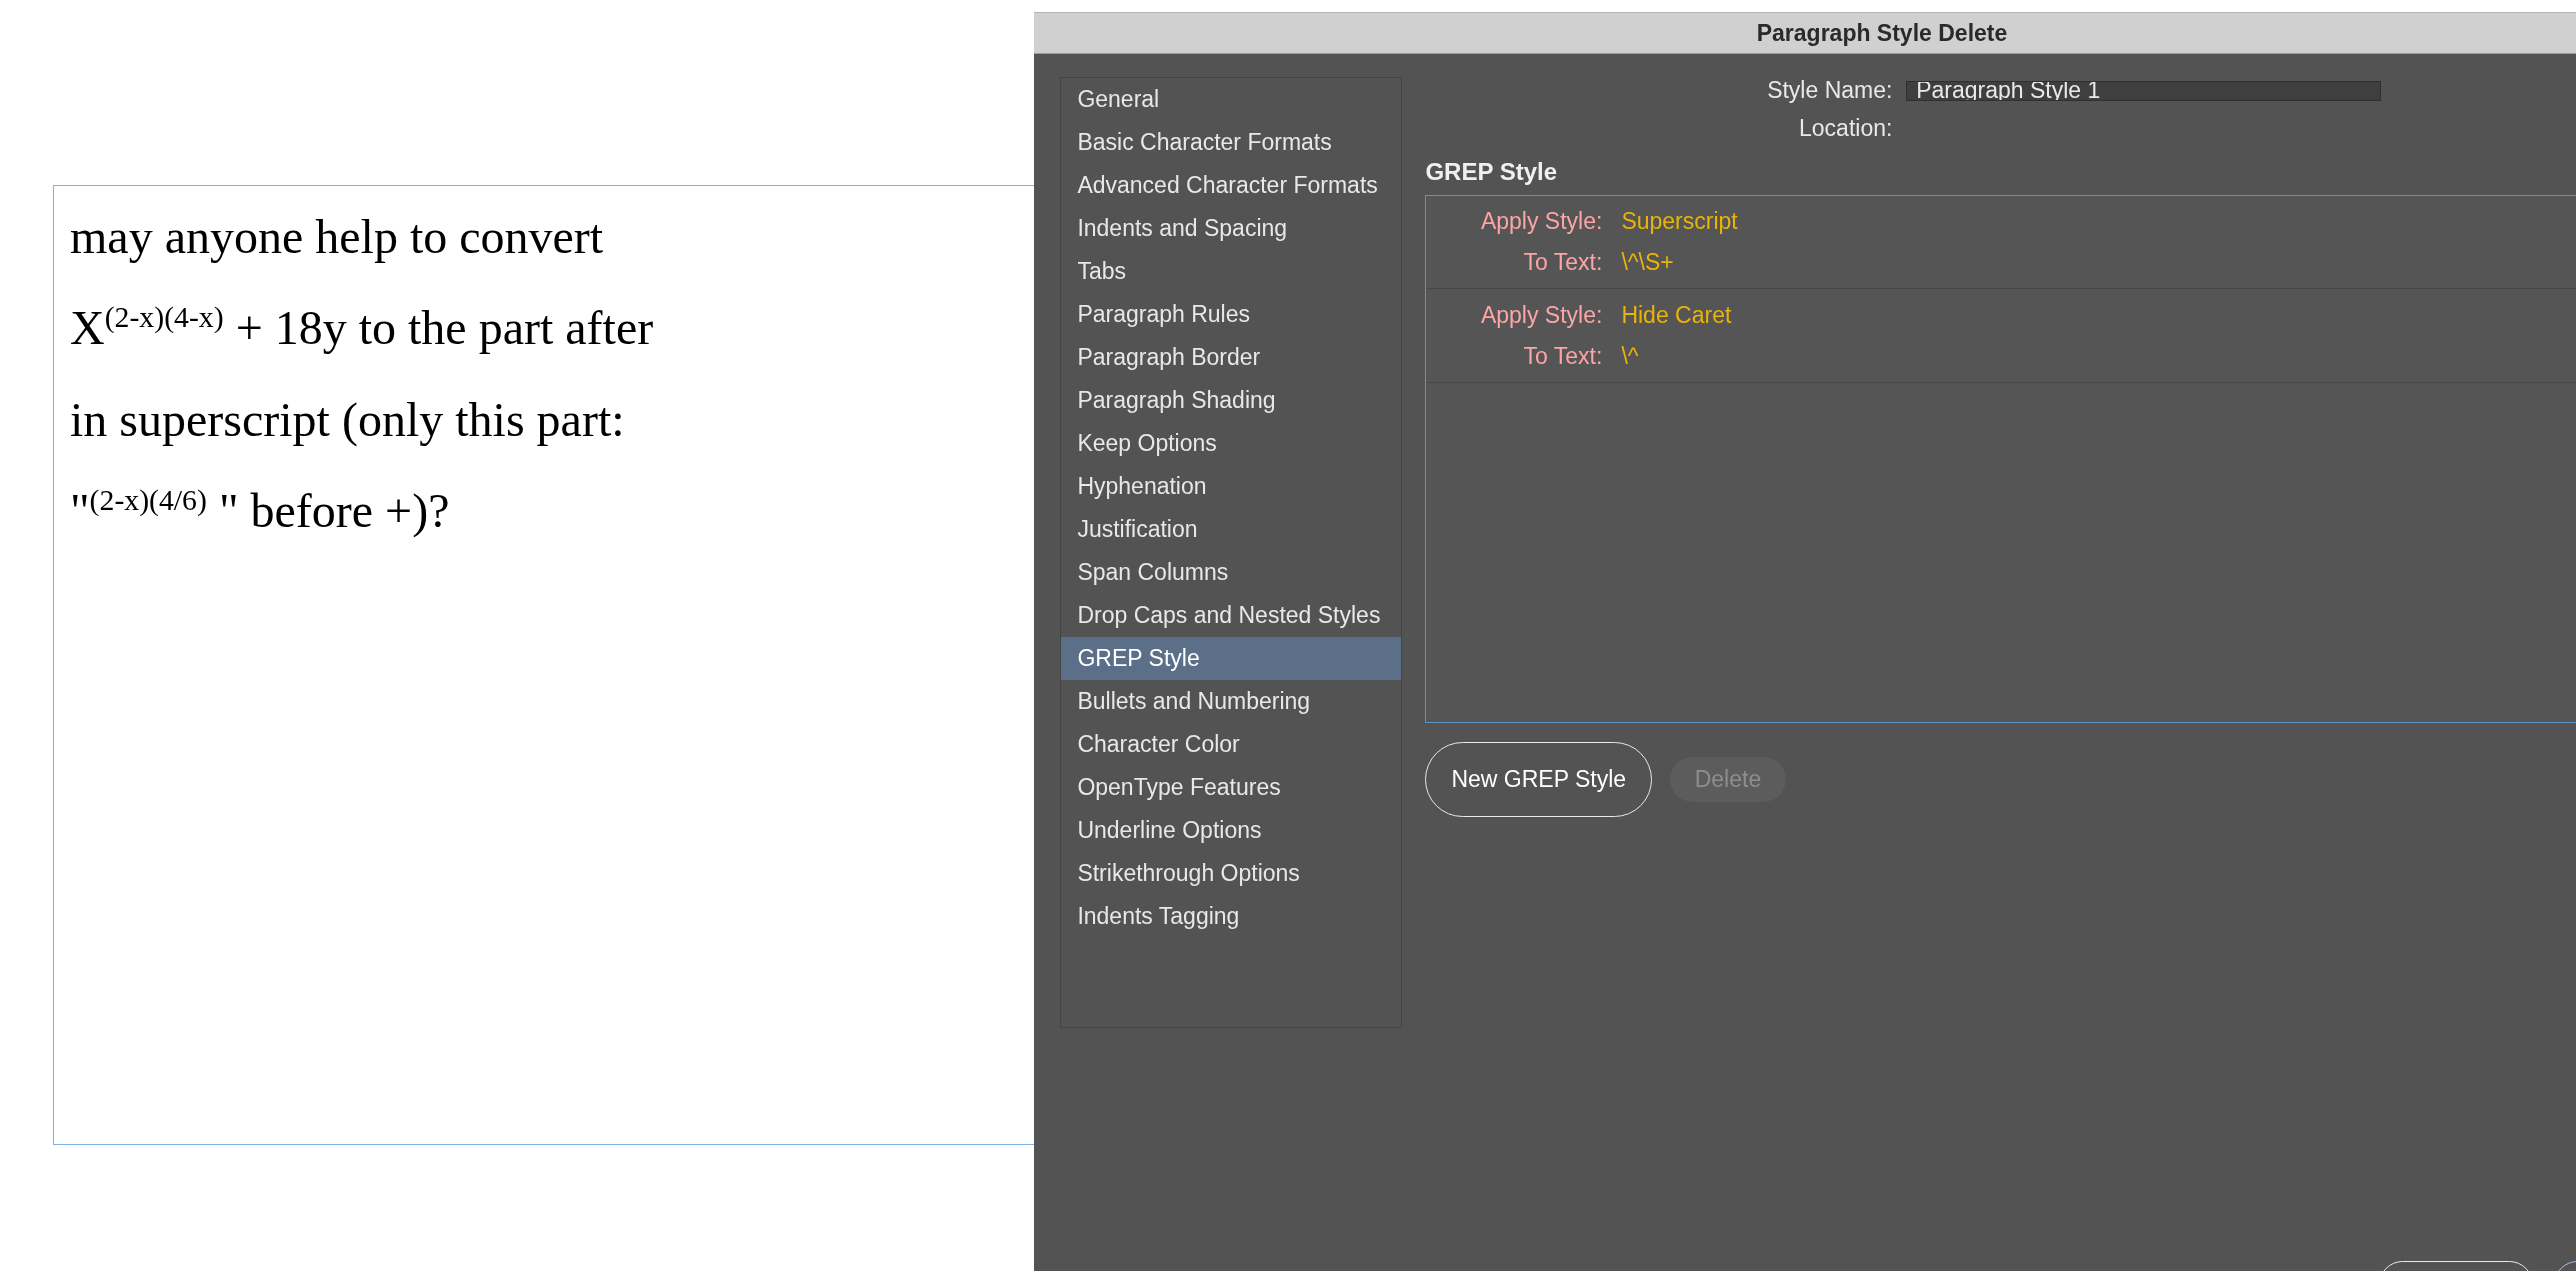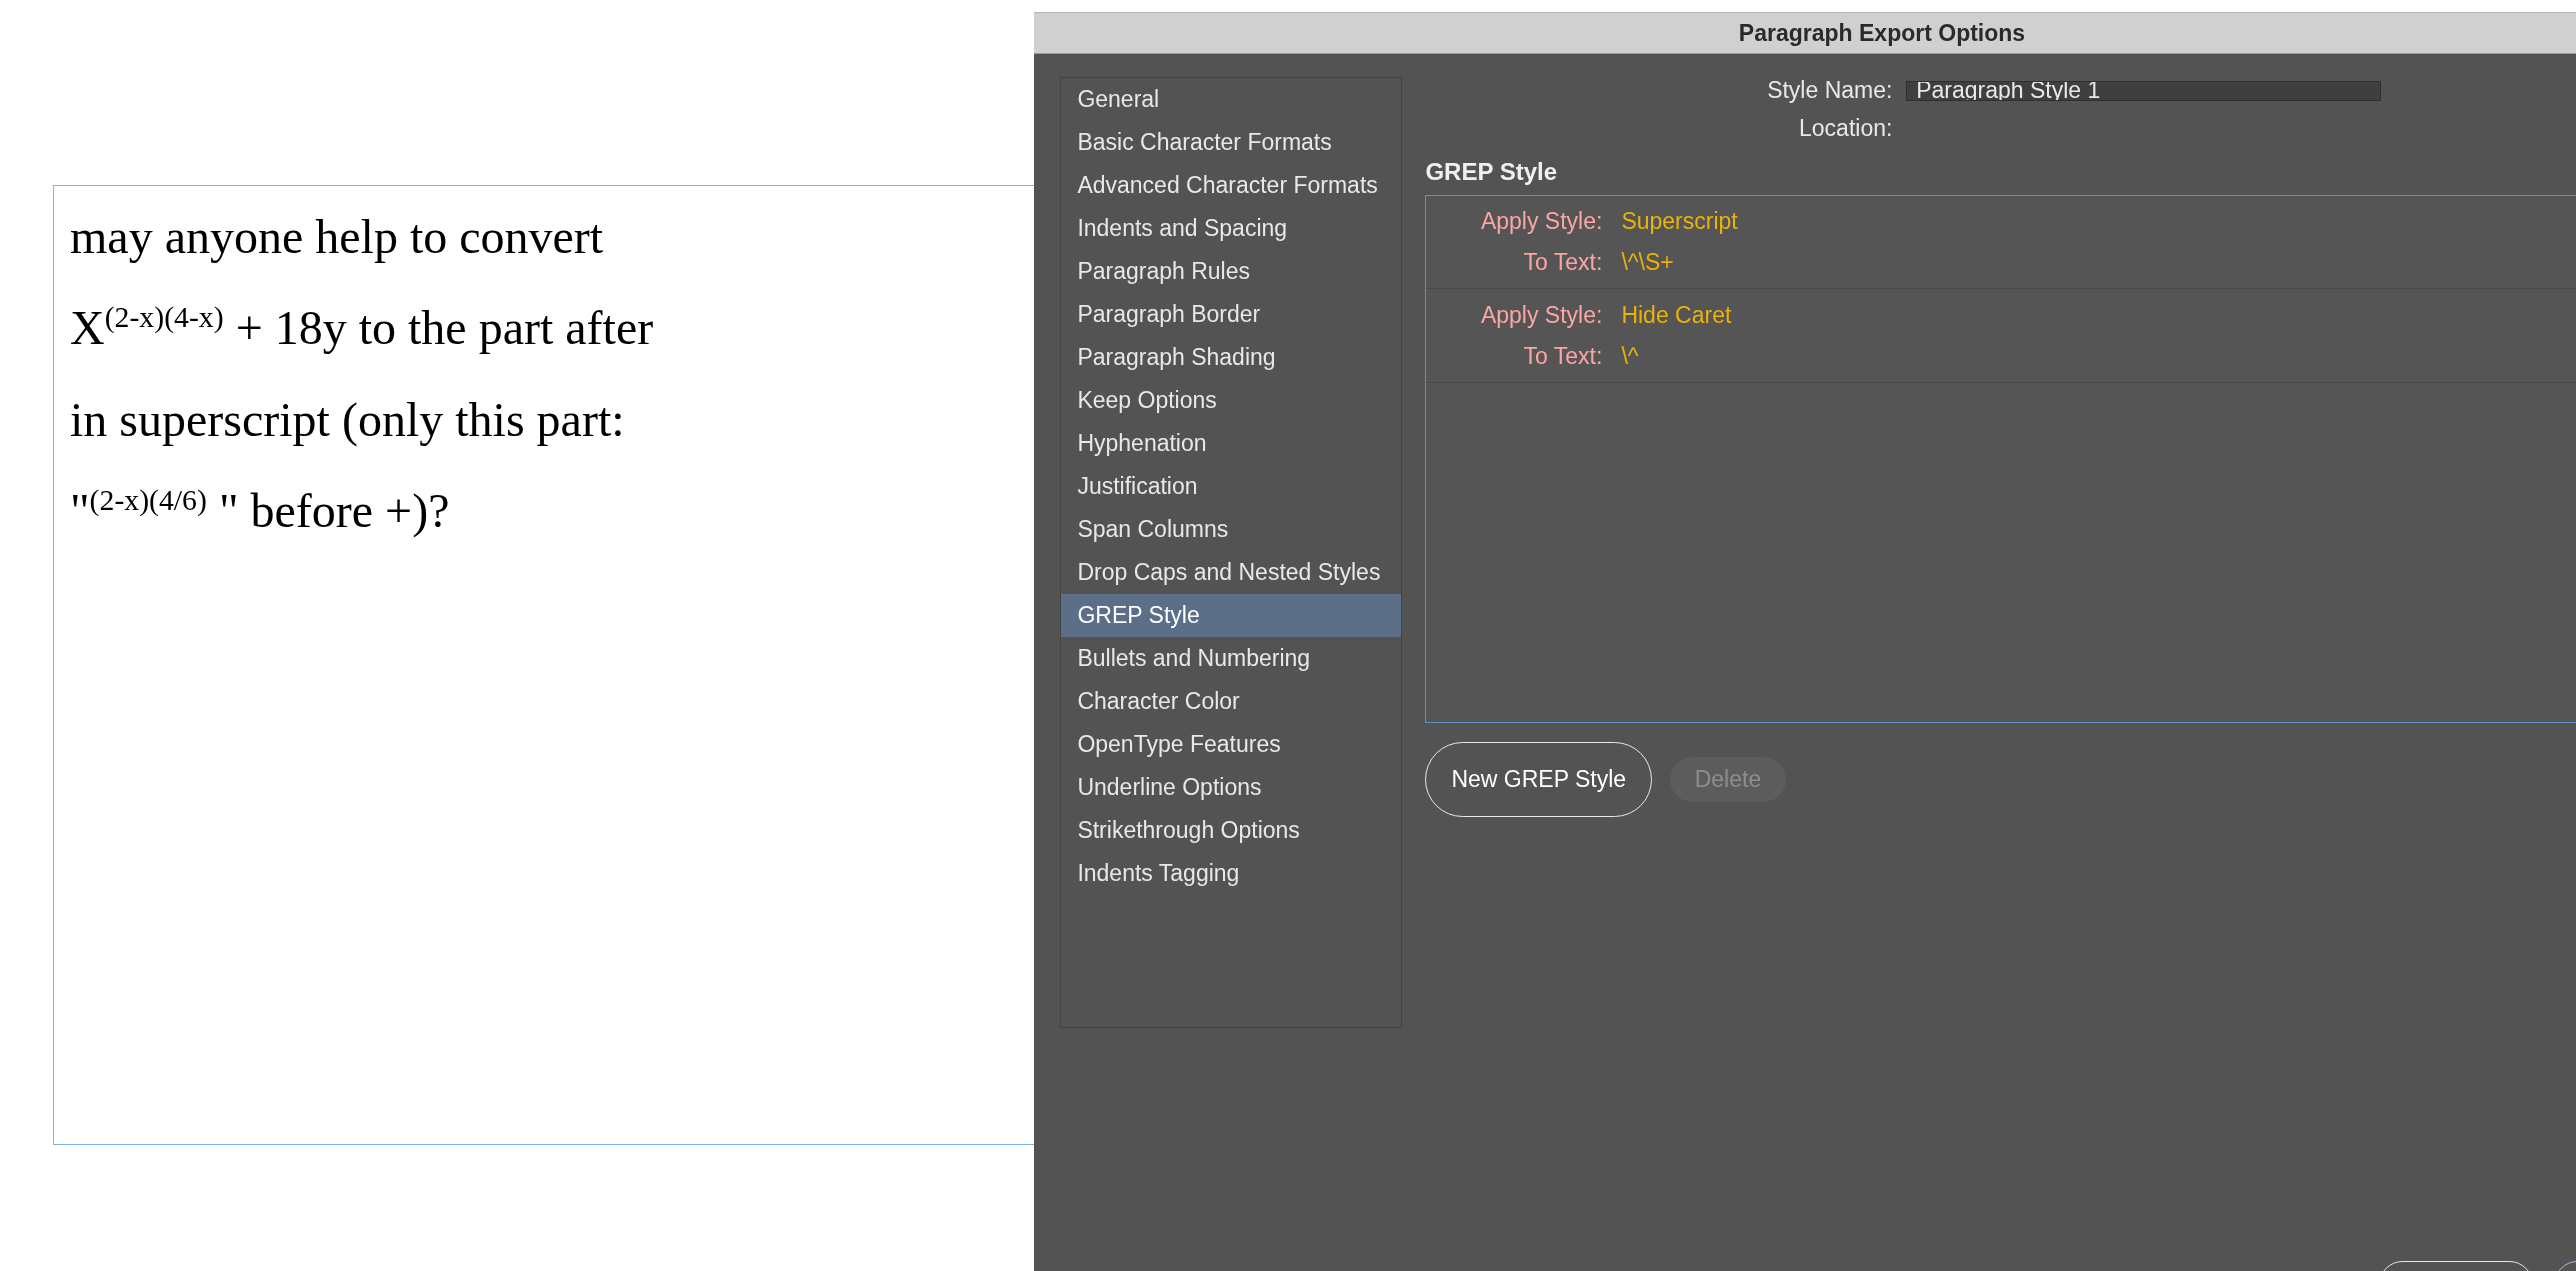--- a/index.html
+++ b/index.html
@@ -198,31 +198,32 @@
     <span>X</span><sup>(2-x)(4-x)</sup><span> + 18y to the part after</span>
   </div>
   <div><span> in superscript (only this part:</span></div>
   <div>
     <span>"</span><sup>(2-x)(4/6)</sup><span> " before +)?</span>
   </div>
 </div>
 
 <div class="dialog">
   <div class="titlebar">
-    <span>Paragraph Export Options</span>
+    <span>Paragraph Style Delete</span>
   </div>
 
   <div class="dialog-body">
     <div class="topstrip">
 
       <div class="sidebar" id="sidebar">
           <div class="side-item">General</div>
           <div class="side-item">Basic Character Formats</div>
           <div class="side-item">Advanced Character Formats</div>
           <div class="side-item">Indents and Spacing</div>
+          <div class="side-item">Tabs</div>
           <div class="side-item">Paragraph Rules</div>
           <div class="side-item">Paragraph Border</div>
           <div class="side-item">Paragraph Shading</div>
           <div class="side-item">Keep Options</div>
           <div class="side-item">Hyphenation</div>
           <div class="side-item">Justification</div>
           <div class="side-item">Span Columns</div>
           <div class="side-item">Drop Caps and Nested Styles</div>
           <div class="side-item selected">GREP Style</div>
           <div class="side-item">Bullets and Numbering</div>

